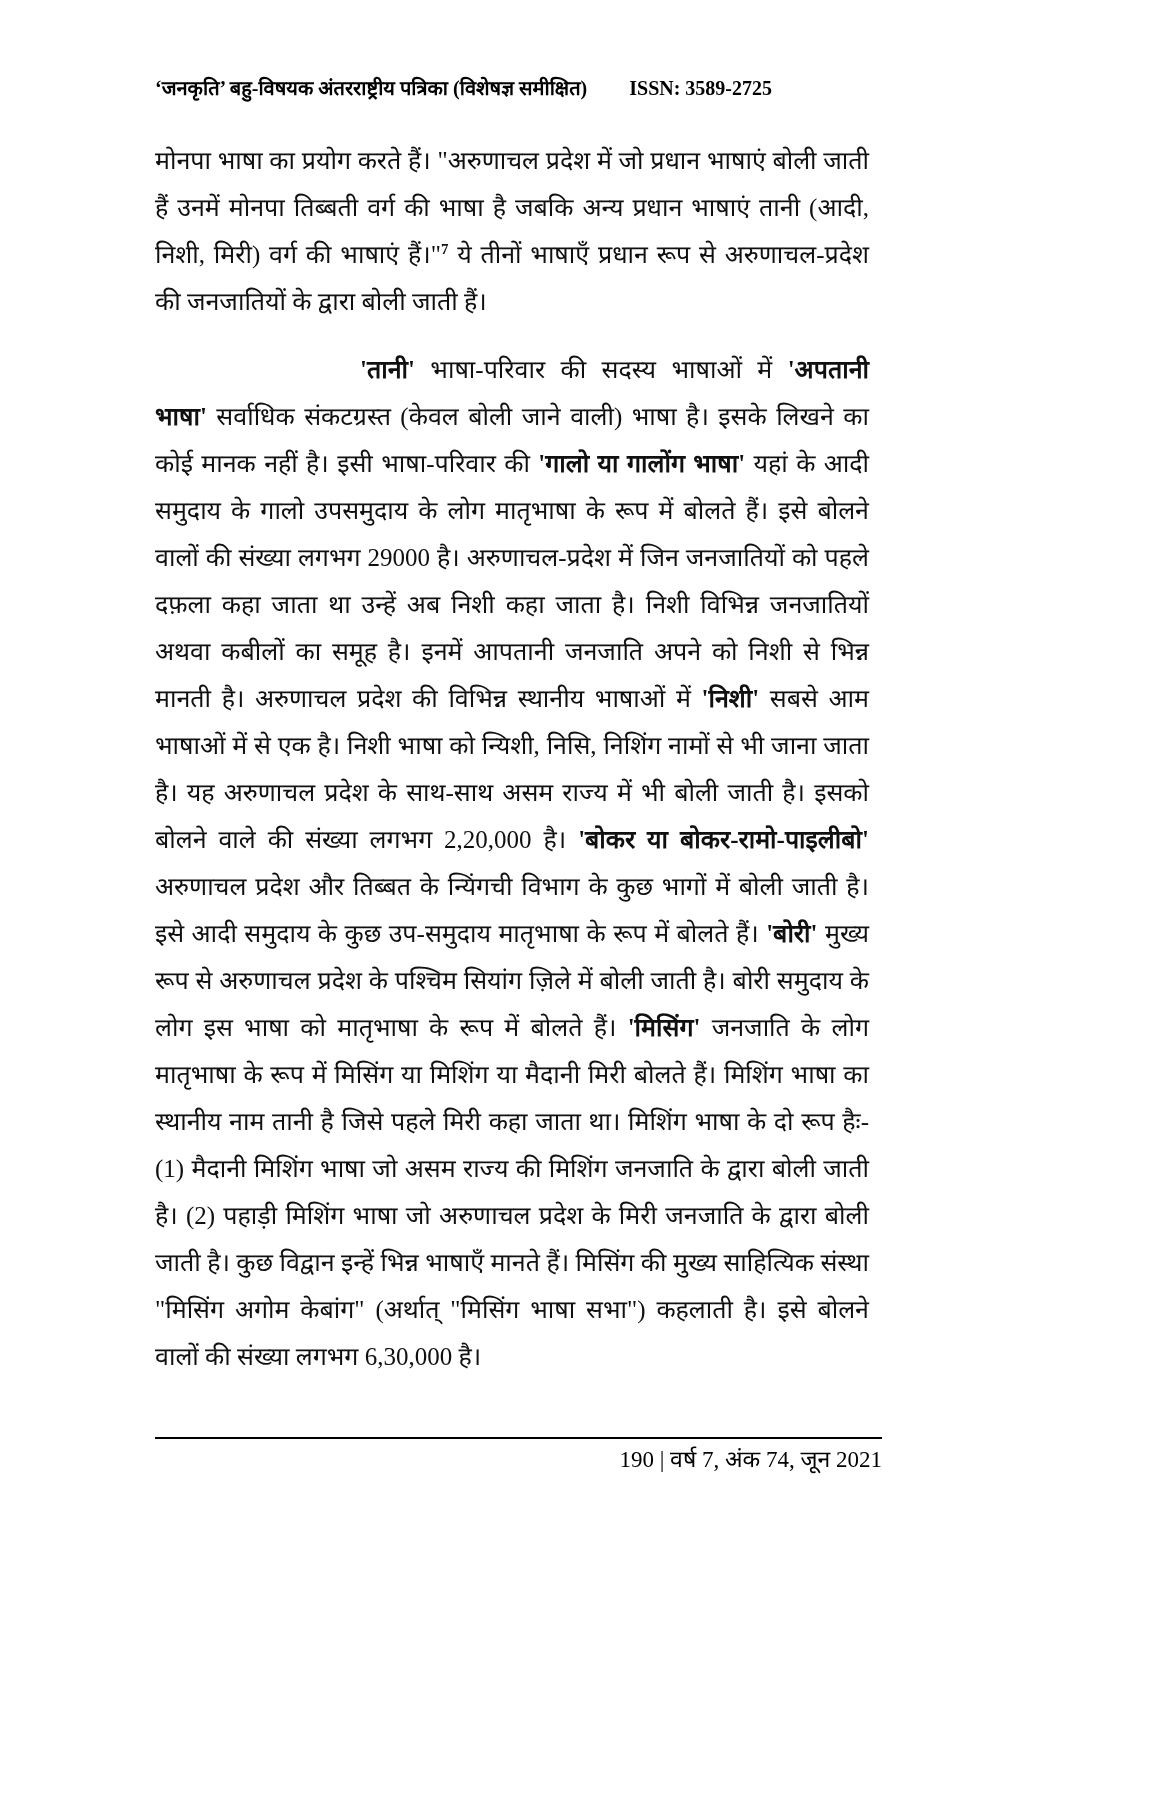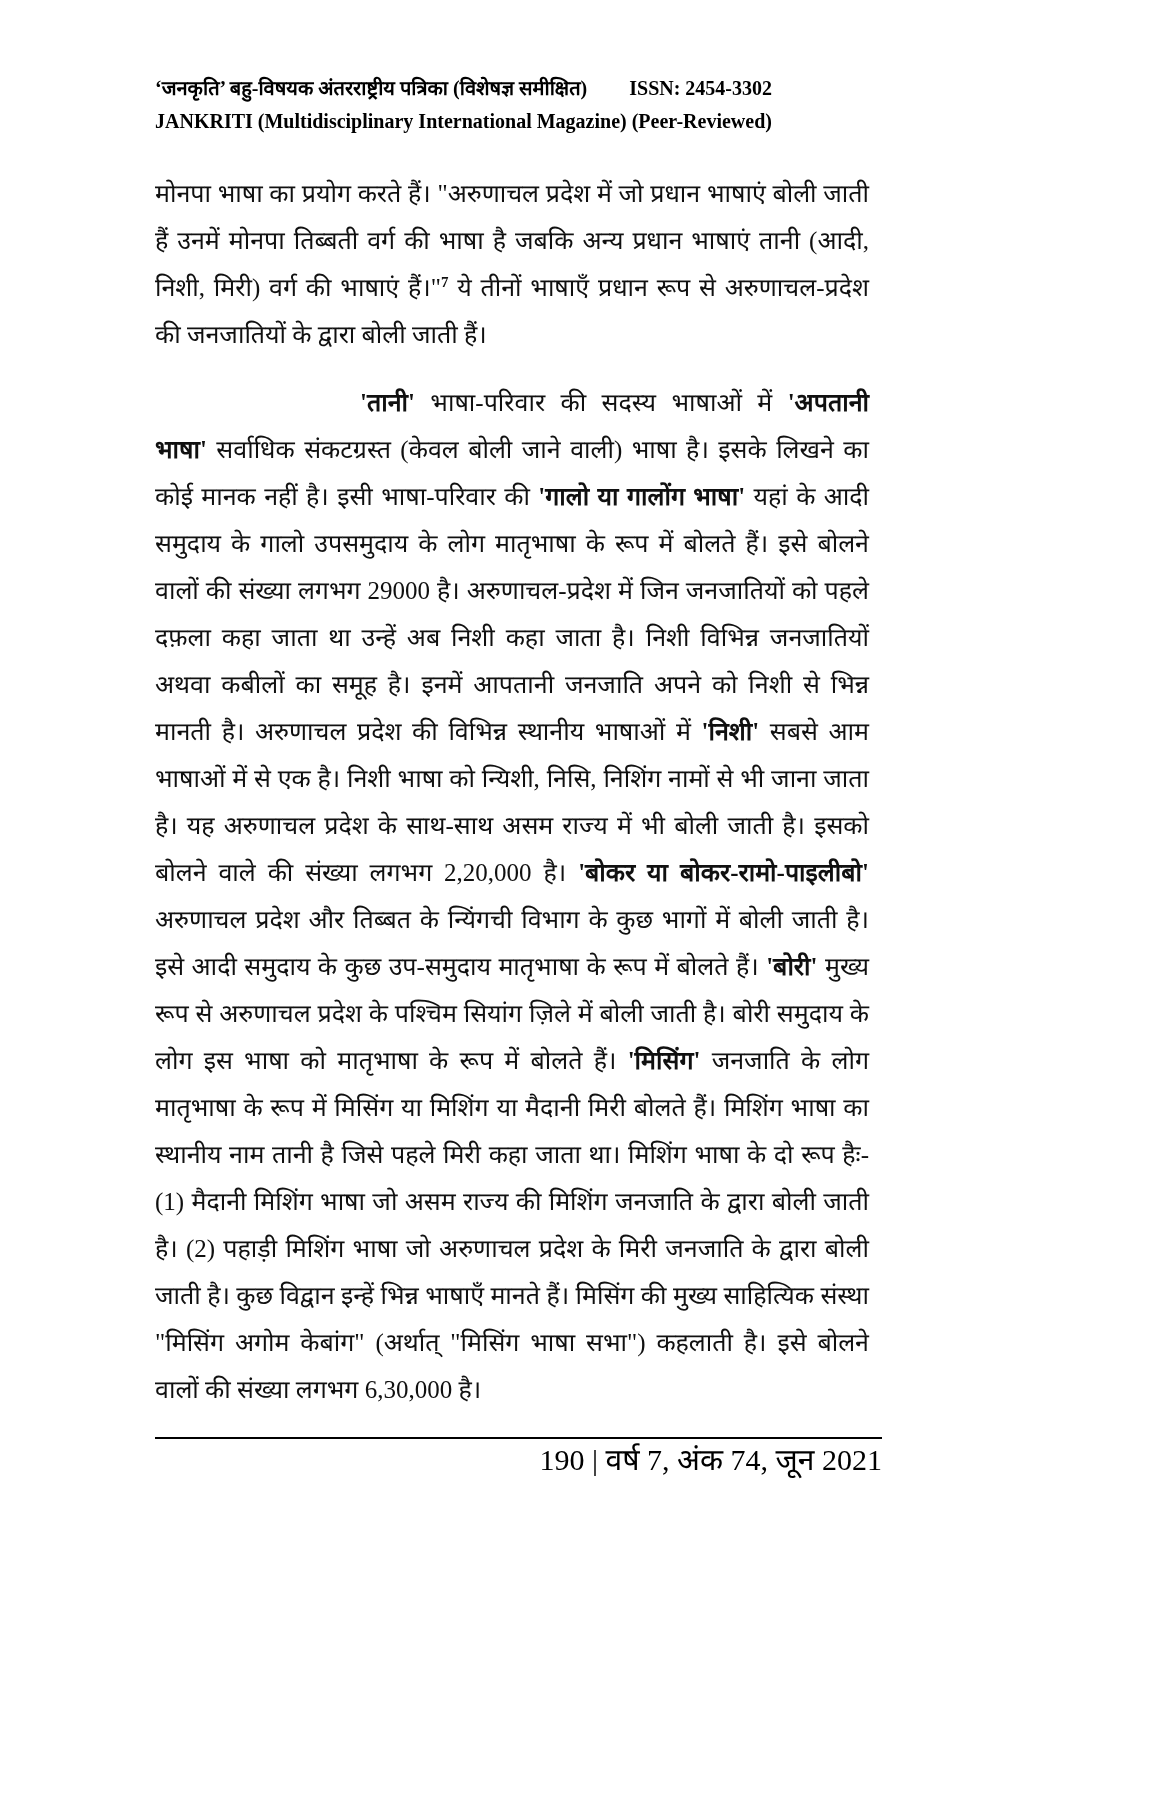--- a/index.html
+++ b/index.html
@@ -59,36 +59,35 @@
     width: 727px;
     top: 1437px;
   }
   .footer-rule {
     border-top: 2px solid #000000;
     height: 0;
     margin-bottom: 6px;
   }
   .footer-text {
     text-align: right;
-    font-size: 30px;
+    font-size: 23px;
     line-height: 30px;
     color: #000000;
   }
 </style>
 </head>
 <body>
 
 <div class="page">
 
   <header class="page-header">
     <div class="header-line1">
       <span class="header-title-hi">‘जनकृति’ बहु-विषयक अंतरराष्ट्रीय पत्रिका (विशेषज्ञ समीक्षित)</span>
-      <span class="header-issn">ISSN: 2454-3302</span>
+      <span class="header-issn">ISSN: 3589-2725</span>
     </div>
-    <div class="header-line2">JANKRITI (Multidisciplinary International Magazine) (Peer-Reviewed)</div>
   </header>
 
   <main class="doc-body">
       <p class="para"><span>मोनपा भाषा का प्रयोग करते हैं। "अरुणाचल प्रदेश में जो प्रधान भाषाएं बोली जाती हैं उनमें मोनपा तिब्बती वर्ग की भाषा है जबकि अन्य प्रधान भाषाएं तानी (आदी, निशी, मिरी) वर्ग की भाषाएं हैं।"</span><sup style="font-weight: bold;">7</sup><span> ये तीनों भाषाएँ प्रधान रूप से अरुणाचल-प्रदेश की जनजातियों के द्वारा बोली जाती हैं।</span></p>
       <p class="para indent"><span style="font-weight: bold;">'तानी'</span><span> भाषा-परिवार की सदस्य भाषाओं में </span><span style="font-weight: bold;">'अपतानी भाषा'</span><span> सर्वाधिक संकटग्रस्त (केवल बोली जाने वाली) भाषा है। इसके लिखने का कोई मानक नहीं है। इसी भाषा-परिवार की </span><span style="font-weight: bold;">'गालो या गालोंग भाषा'</span><span> यहां के आदी समुदाय के गालो उपसमुदाय के लोग मातृभाषा के रूप में बोलते हैं। इसे बोलने वालों की संख्या लगभग 29000 है। अरुणाचल-प्रदेश में जिन जनजातियों को पहले दफ़ला कहा जाता था उन्हें अब निशी कहा जाता है। निशी विभिन्न जनजातियों अथवा कबीलों का समूह है। इनमें आपतानी जनजाति अपने को निशी से भिन्न मानती है। अरुणाचल प्रदेश की विभिन्न स्थानीय भाषाओं में </span><span style="font-weight: bold;">'निशी'</span><span> सबसे आम भाषाओं में से एक है। निशी भाषा को न्यिशी, निसि, निशिंग नामों से भी जाना जाता है। यह अरुणाचल प्रदेश के साथ-साथ असम राज्य में भी बोली जाती है। इसको बोलने वाले की संख्या लगभग 2,20,000 है। </span><span style="font-weight: bold;">'बोकर या बोकर-रामो-पाइलीबो'</span><span> अरुणाचल प्रदेश और तिब्बत के न्यिंगची विभाग के कुछ भागों में बोली जाती है। इसे आदी समुदाय के कुछ उप-समुदाय मातृभाषा के रूप में बोलते हैं। </span><span style="font-weight: bold;">'बोरी'</span><span> मुख्य रूप से अरुणाचल प्रदेश के पश्चिम सियांग ज़िले में बोली जाती है। बोरी समुदाय के लोग इस भाषा को मातृभाषा के रूप में बोलते हैं। </span><span style="font-weight: bold;">'मिसिंग'</span><span> जनजाति के लोग मातृभाषा के रूप में मिसिंग या मिशिंग या मैदानी मिरी बोलते हैं। मिशिंग भाषा का स्थानीय नाम तानी है जिसे पहले मिरी कहा जाता था। मिशिंग भाषा के दो रूप हैः- (1) मैदानी मिशिंग भाषा जो असम राज्य की मिशिंग जनजाति के द्वारा बोली जाती है। (2) पहाड़ी मिशिंग भाषा जो अरुणाचल प्रदेश के मिरी जनजाति के  द्वारा बोली जाती है। कुछ विद्वान इन्हें भिन्न भाषाएँ मानते हैं। मिसिंग की मुख्य साहित्यिक संस्था "मिसिंग अगोम केबांग" (अर्थात् "मिसिंग भाषा सभा") कहलाती है। इसे बोलने वालों की संख्या लगभग 6,30,000 है।</span></p>
     </main>
 
   <footer class="page-footer">
     <div class="footer-rule"></div>
     <div class="footer-text">190 | वर्ष 7, अंक 74, जून 2021</div>

